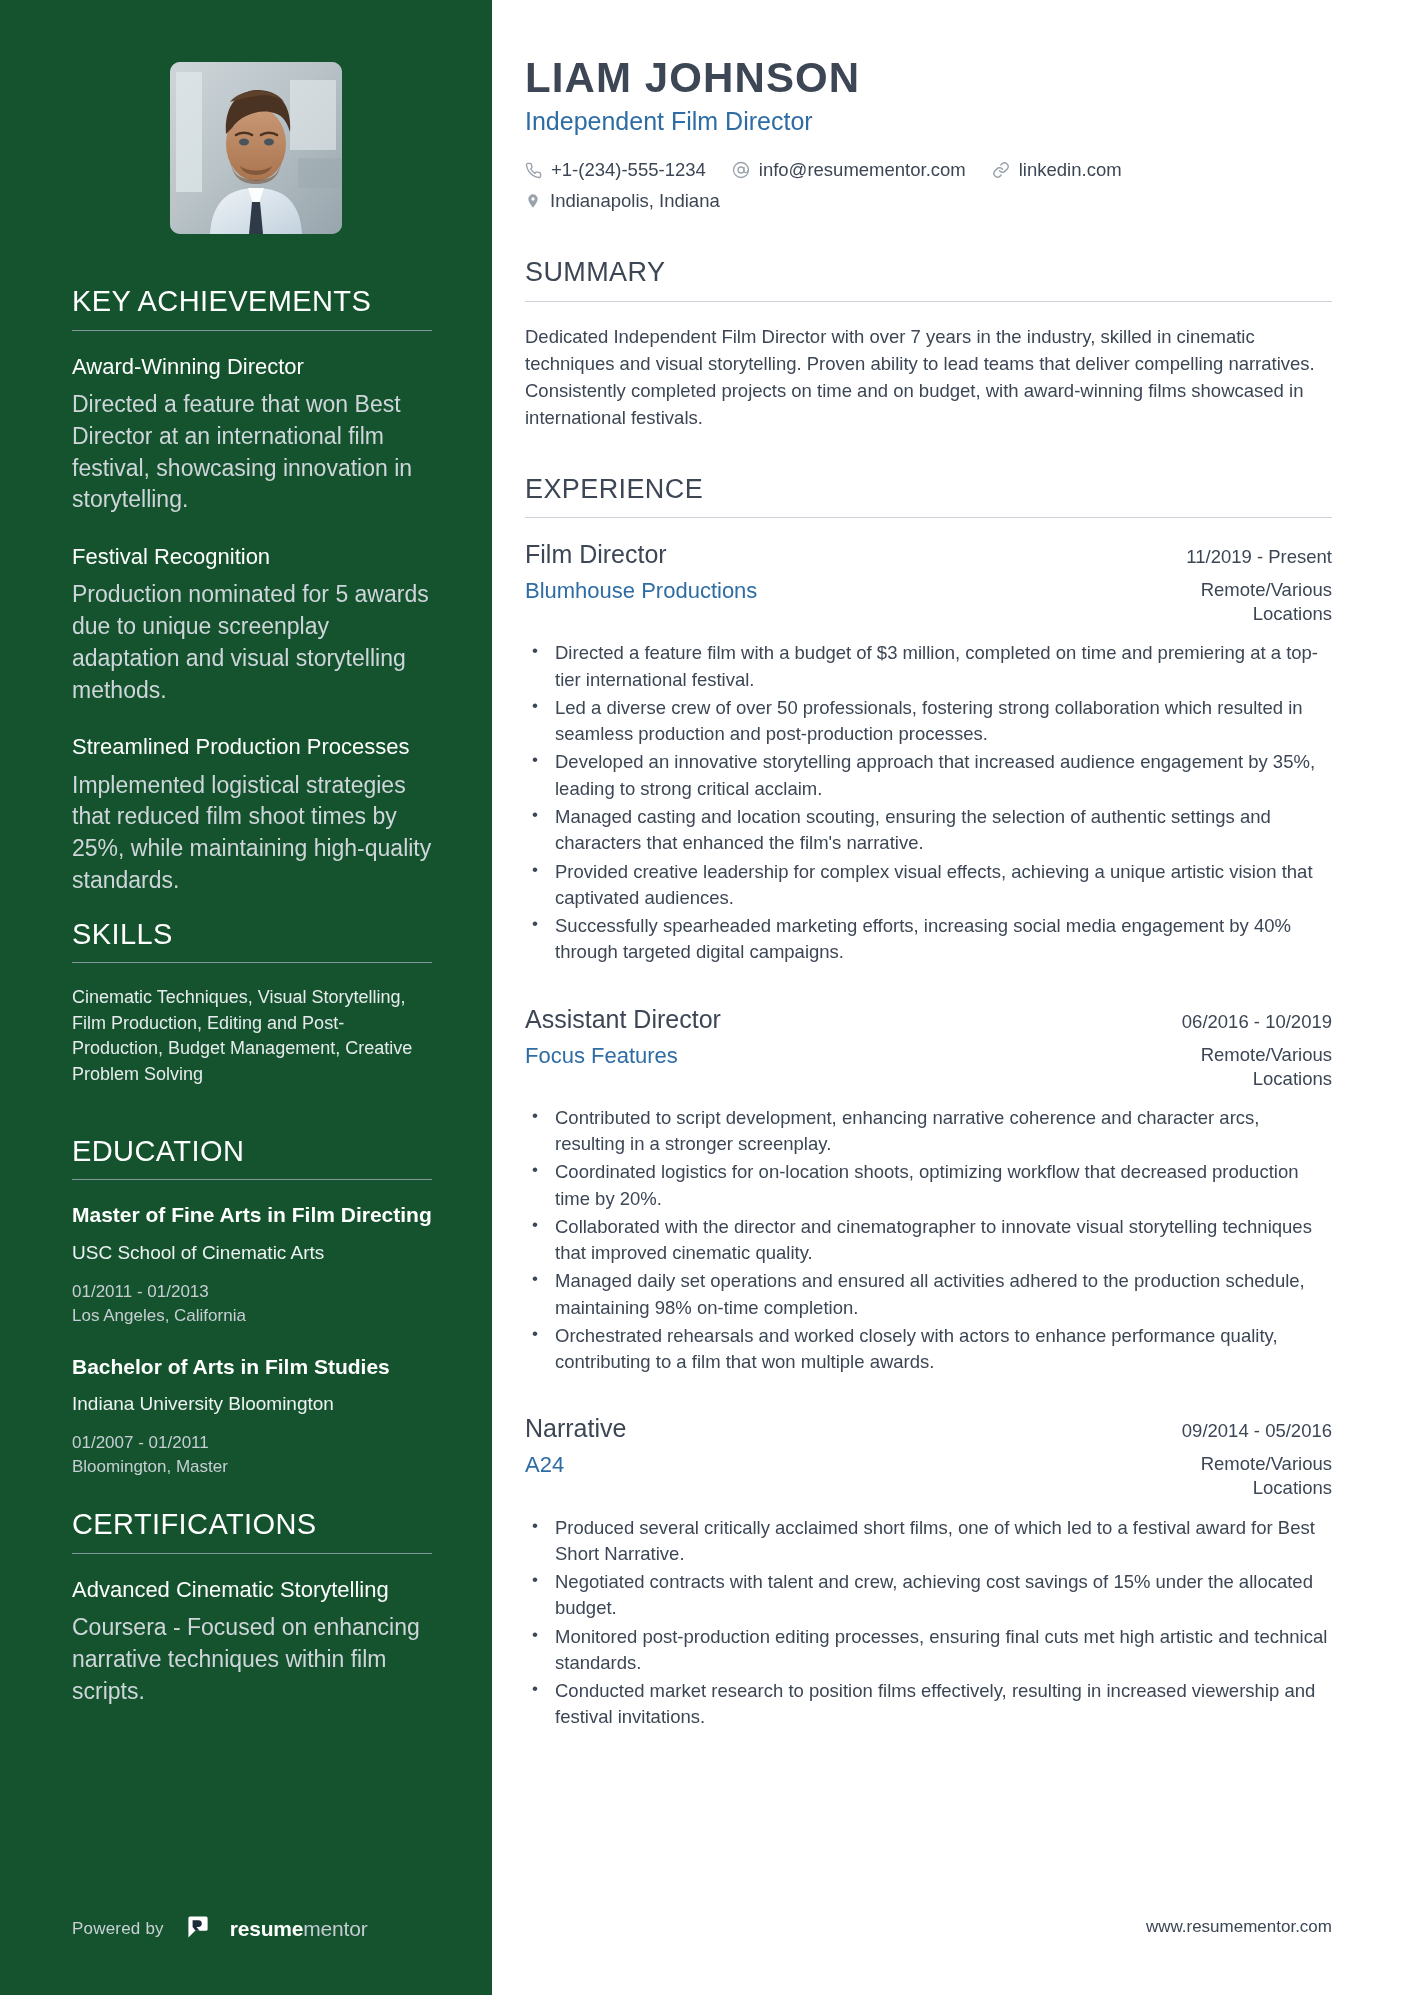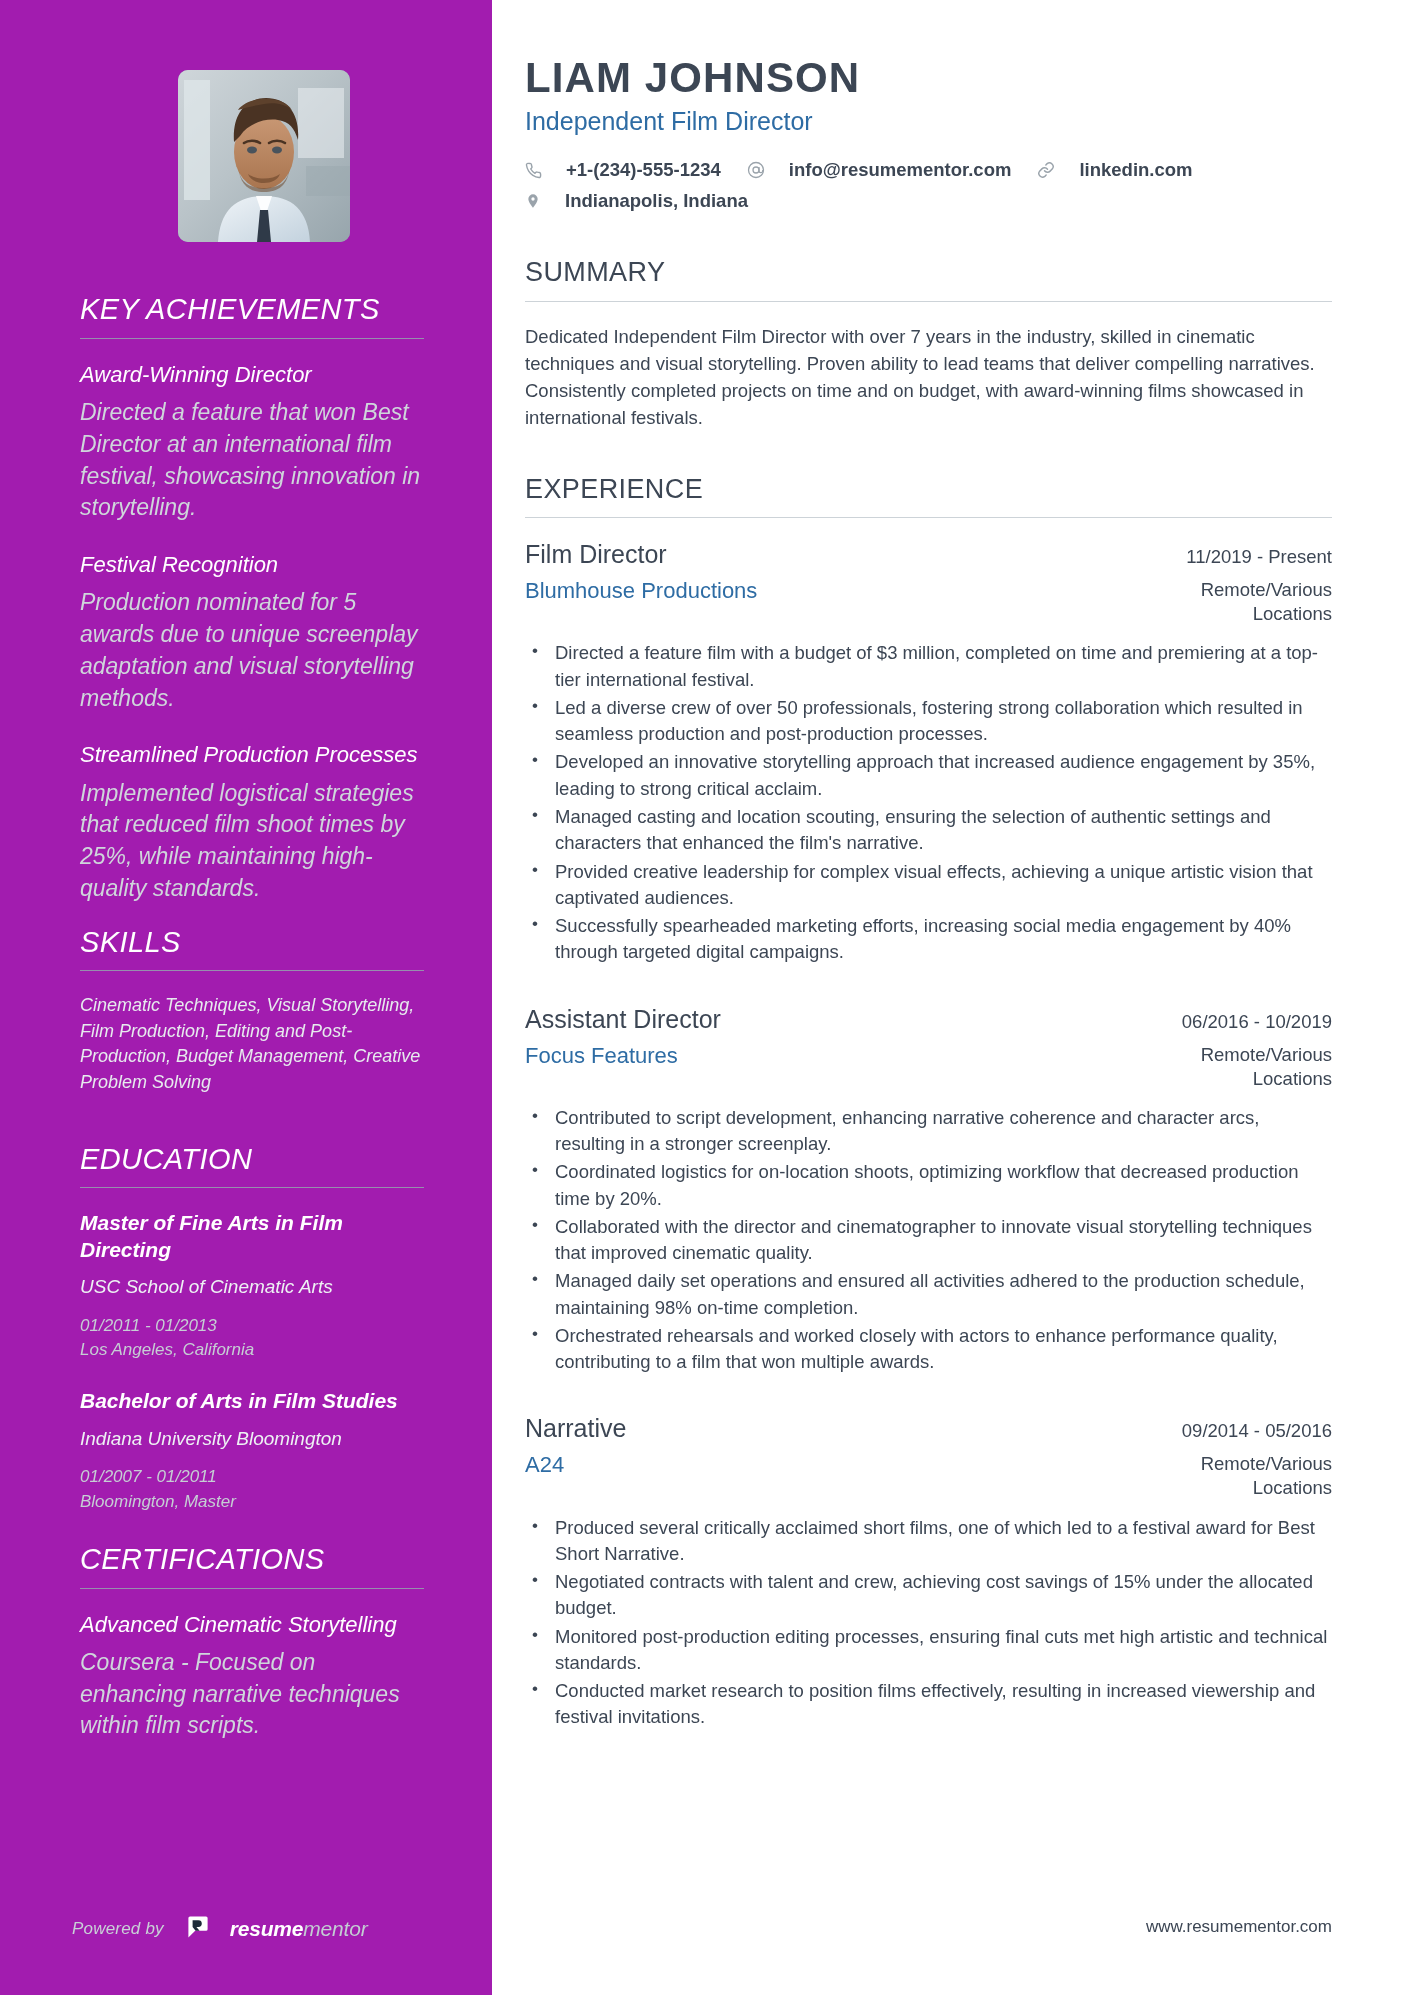--- a/index.html
+++ b/index.html
@@ -21,26 +21,25 @@
     width: 1410px;
     height: 1995px;
     display: flex;
     background: #ffffff;
   }
 
   
   .sidebar {
     width: 492px;
     min-width: 492px;
-    background: #a21caf;
+    background: #14532d;
     color: #ffffff;
     position: relative;
-    padding: 8px;
+    padding: 0;
     box-sizing: border-box;
-    font-style: italic;
   }
 
   .photo-wrap {
     padding: 62px 0 0 0;
     display: block;
     text-align: left;
     padding-left: 170px;
   }
   .photo {
     width: 172px;
@@ -172,25 +171,24 @@
   .contacts {
     display: flex;
     flex-wrap: wrap;
     column-gap: 26px;
     row-gap: 6px;
     max-width: 700px;
   }
   .contact {
     display: flex;
     align-items: center;
-    gap: 24px;
+    gap: 9px;
     font-size: 18.5px;
     color: #3c4654;
     line-height: 1.35;
-    font-weight: bold;
   }
   .contact .ic { display:flex; align-items:center; color:#9aa3ab; }
   .contact.full { flex-basis: 100%; }
 
   .sec { margin-top: 44px; }
   .sec-h {
     font-size: 27px;
     font-weight: 400;
     color: #3c4654;
     letter-spacing: .4px;

